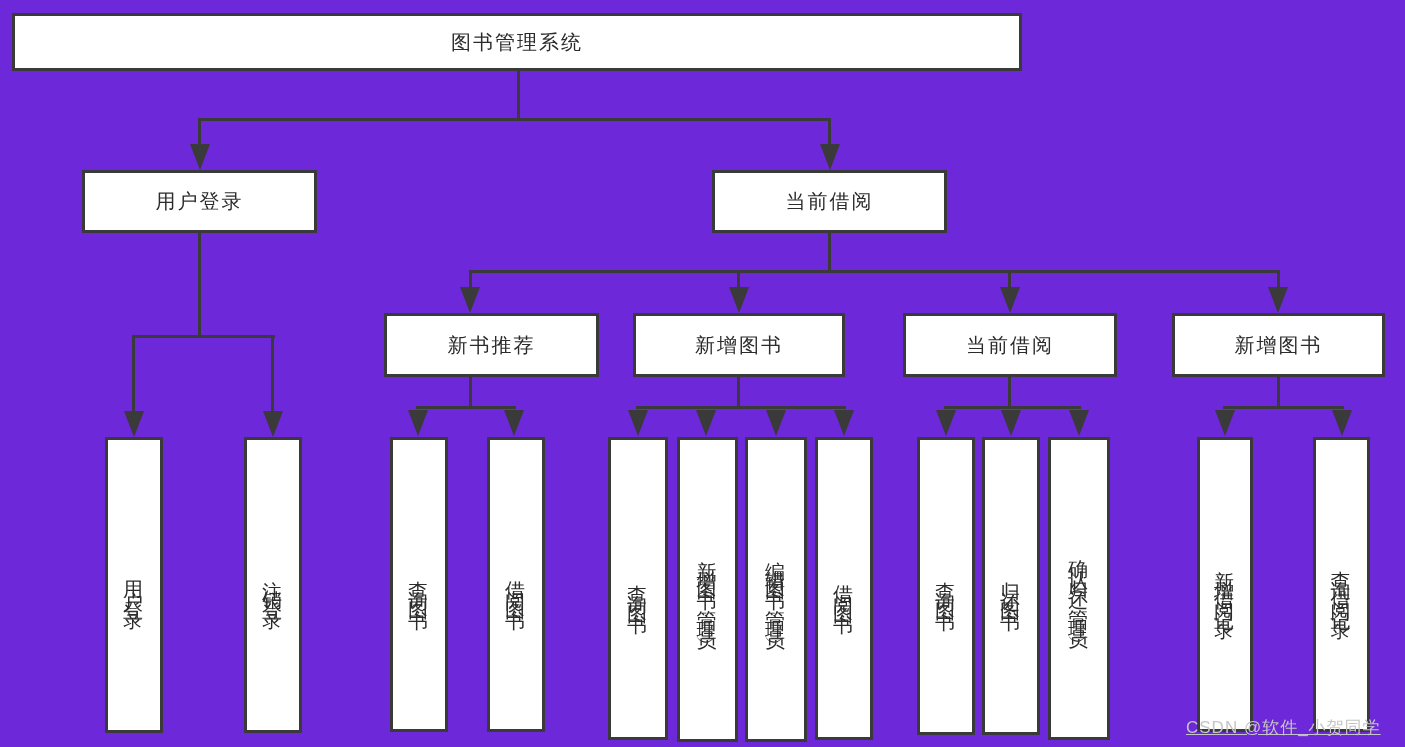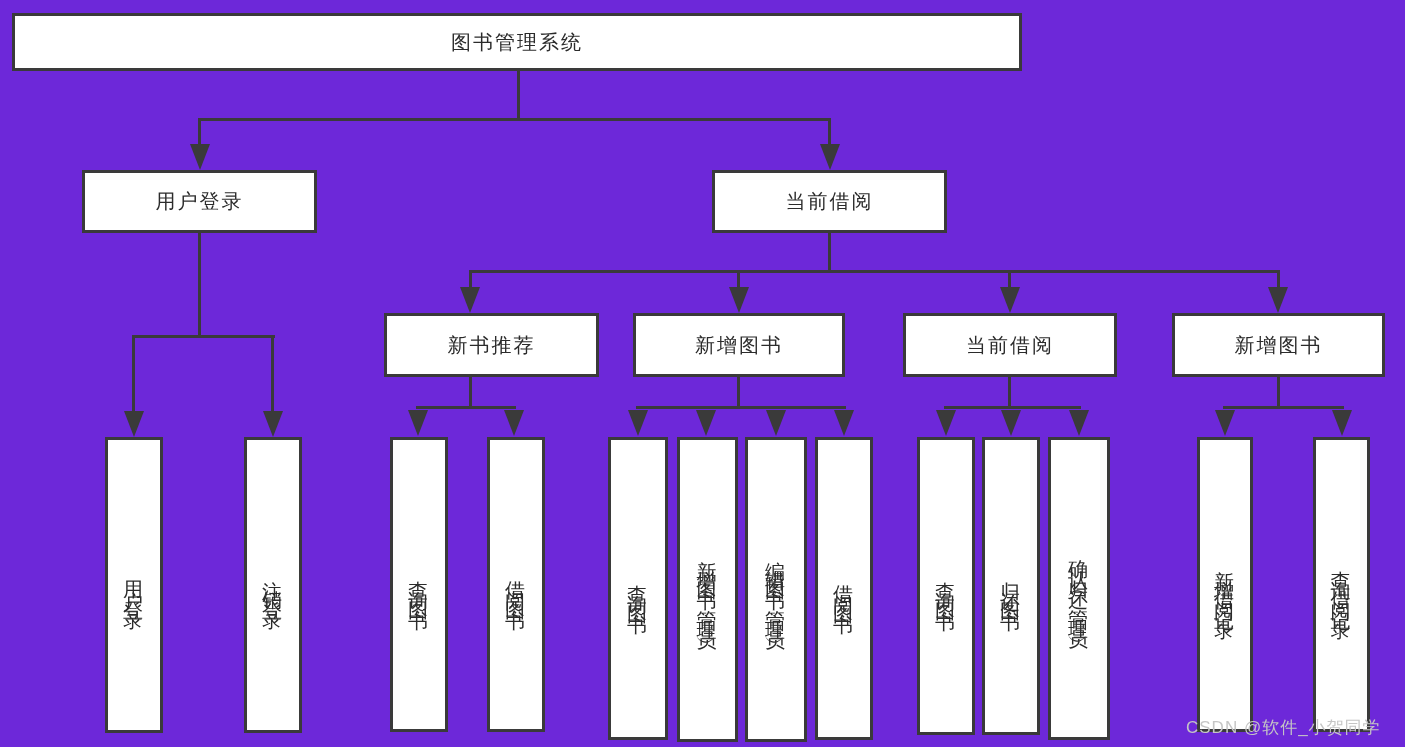--- a/index.html
+++ b/index.html
@@ -22,21 +22,21 @@
   }
   .hl{position:absolute;height:3px;background:#3a3a3a;}
   .vl{position:absolute;width:3px;background:#3a3a3a;}
   .arrow{
     position:absolute;width:0;height:0;
     border-left:10px solid transparent;border-right:10px solid transparent;
     border-top:26px solid #3a3a3a;
   }
   .watermark{
     position:absolute;left:1186px;top:716px;z-index:5;
-    font-size:17px;letter-spacing:1px;color:#c5c5c5;white-space:nowrap;
+    font-size:17px;letter-spacing:1px;color:#c5c5c5;white-space:nowrap;text-decoration:underline;
   }
 </style>
 </head>
 <body>
 
 <div id="canvas">
 
   <div class="node" style="left:12px;top:13px;width:1010px;height:58px;">
     <span>图书管理系统</span>
   </div>

